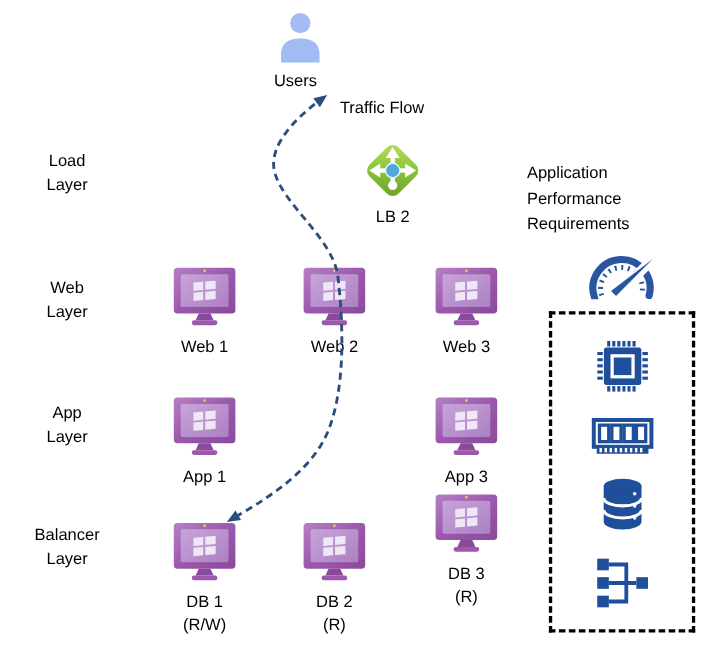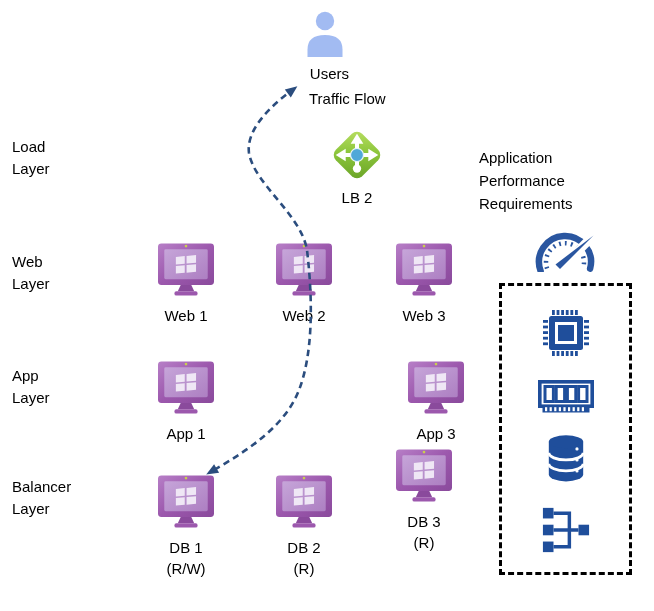--- a/index.html
+++ b/index.html
@@ -1,27 +1,27 @@
 <!DOCTYPE html>
 <html><head>
 <meta charset="utf-8">
 <style>
   html,body{margin:0;padding:0;background:#fff;}
   #canvas{
     position:relative;width:654px;height:611px;background:#fff;overflow:hidden;
     font-family:"Liberation Sans",sans-serif;color:#000;
   }
   .nlabel{font-size:15px;line-height:21px;text-align:center;white-space:nowrap;}
-  .layer-label{position:absolute;left:0;width:122px;font-size:15px;line-height:22px;padding-left:12px;}
+  .layer-label{position:absolute;left:0;width:122px;text-align:center;font-size:15px;line-height:22px;}
   .layer-label span{display:block;}
   .node{position:absolute;display:flex;flex-direction:column;align-items:center;}
   .node svg{display:block;}
   .node .nlabel{margin-top:7px;}
   .lbnode .nlabel{margin-top:3px;}
-  #users-node{position:absolute;left:249px;top:11px;width:100px;display:flex;flex-direction:column;align-items:flex-end;}
+  #users-node{position:absolute;left:249px;top:11px;width:100px;display:flex;flex-direction:column;align-items:flex-start;}
   #users-node .nlabel{margin-top:6px;}
   #traffic-flow-label{position:absolute;left:309px;top:90px;font-size:15px;}
   #req-title{position:absolute;left:479px;top:146px;width:174px;text-align:left;font-size:15px;line-height:23px;}
   #req-title span{display:block;}
   #req-box{position:absolute;left:499px;top:283px;width:133px;height:292px;border:3px dashed #000;box-sizing:border-box;}
   #overlay{position:absolute;left:0;top:0;z-index:6;pointer-events:none;}
   .icon-abs{position:absolute;z-index:2;}
   #svg-defs{position:absolute;width:0;height:0;}
 </style>
 </head>
@@ -216,21 +216,21 @@
       </svg>
     <div class="nlabel">Web 3</div>
   </div>
 
   <div class="node" style="left:136px;top:360px;width:100px">
     <svg width="62" height="56">
         <use href="#sym-monitor"></use>
       </svg>
     <div class="nlabel">App 1</div>
   </div>
-  <div class="node" style="left:386px;top:360px;width:100px">
+  <div class="node" style="left:374px;top:360px;width:100px">
     <svg width="62" height="56">
         <use href="#sym-monitor"></use>
       </svg>
     <div class="nlabel">App 3</div>
   </div>
 
   <div class="node" style="left:136px;top:474px;width:100px">
     <svg width="62" height="56">
         <use href="#sym-monitor"></use>
       </svg>

